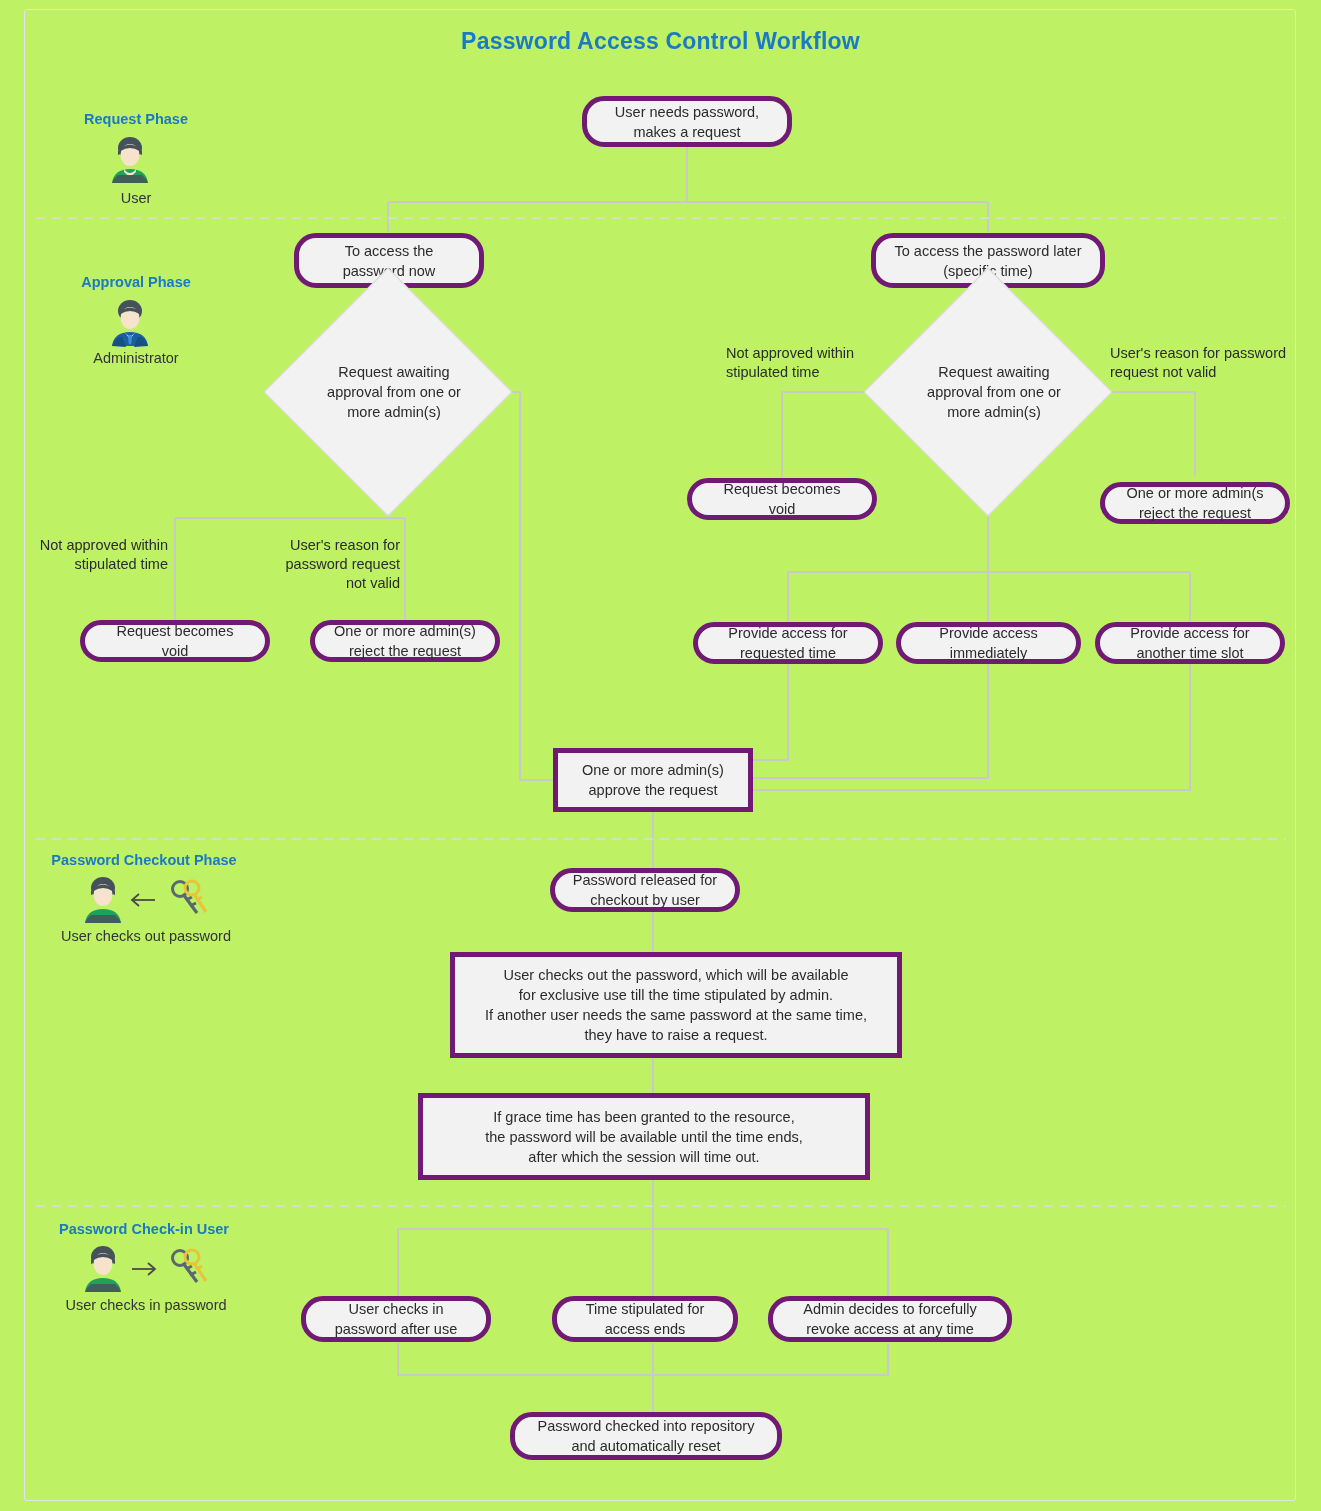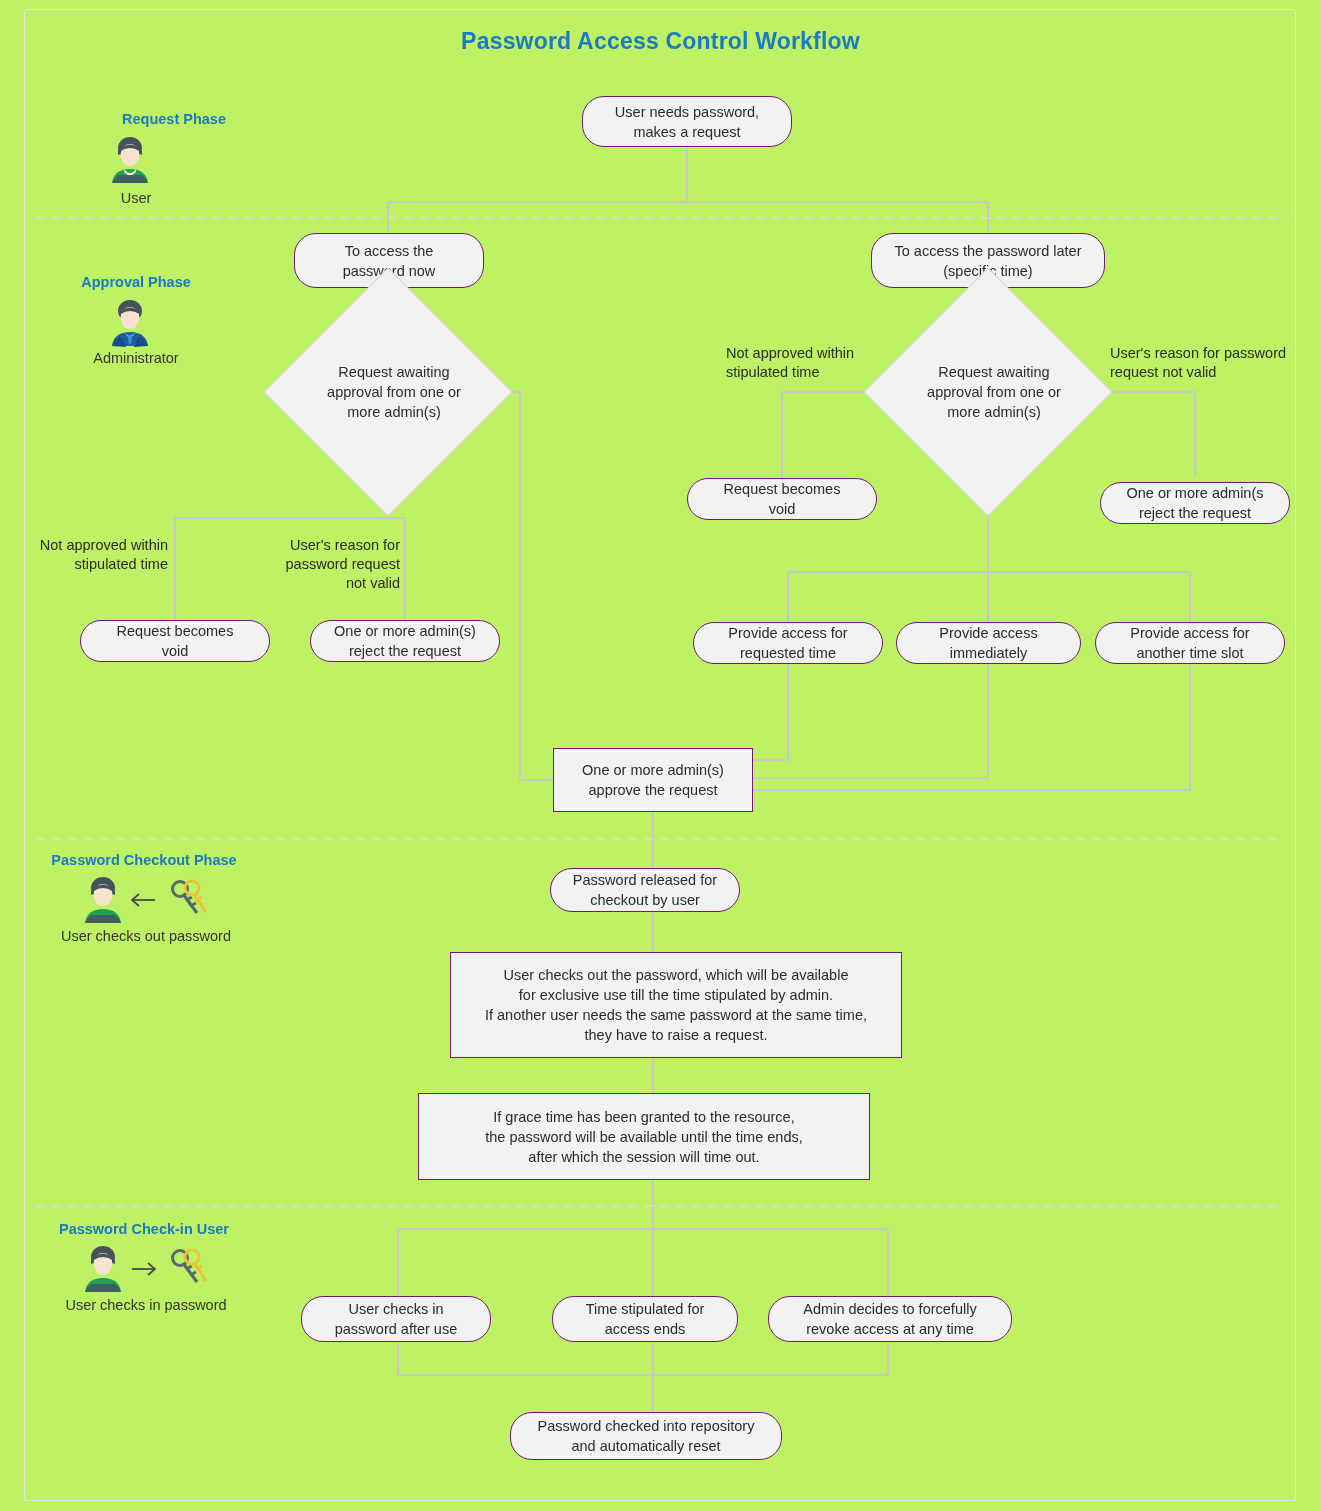--- a/index.html
+++ b/index.html
@@ -3,21 +3,21 @@
 <meta charset="utf-8">
 <style>
   html,body{margin:0;padding:0;background:#fff;}
   body{font-family:"Liberation Sans","DejaVu Sans",sans-serif;}
   #canvas{position:relative;width:1321px;height:1511px;background:#bef264;overflow:hidden;}
   #frame{position:absolute;left:24px;top:9px;width:1272px;height:1492px;border:1px solid #e3e3e3;border-radius:3px;box-sizing:border-box;}
   #wires{position:absolute;left:0;top:0;width:1321px;height:1511px;}
   .title{position:absolute;left:0;top:28px;width:1321px;text-align:center;color:#1b7ac4;font-size:23px;font-weight:bold;letter-spacing:.2px;}
   .phase-label{position:absolute;color:#1b7ac4;font-size:14.5px;font-weight:bold;text-align:center;}
   .phase-cap{position:absolute;font-size:14.5px;color:#333;text-align:center;}
-  .node{position:absolute;background:#f2f2f2;border:1px solid #701a75;box-sizing:border-box;
+  .node{position:absolute;background:#f2f2f2;border:5px solid #701a75;box-sizing:border-box;
         display:flex;align-items:center;justify-content:center;text-align:center;
         font-size:14.5px;color:#2b2b2b;line-height:20px;}
   .rounded{border-radius:22px;}
   .rect{border-radius:0;}
   .diamond{position:absolute;}
   .diamond .shape{position:absolute;left:0;top:0;width:100%;height:100%;
         background:#f2f2f2;border:1px solid #d6d6d6;box-sizing:border-box;
         transform:rotate(45deg);}
   .diamond .dtext{position:absolute;left:0;top:0;width:100%;height:100%;
         display:flex;align-items:center;justify-content:center;text-align:center;
@@ -84,21 +84,21 @@
 
     <g stroke="#dcdcdc" stroke-width="1.4" stroke-dasharray="9 7" fill="none">
       <line x1="36" y1="218" x2="1286" y2="218"></line>
       <line x1="36" y1="839" x2="1286" y2="839"></line>
       <line x1="36" y1="1206" x2="1286" y2="1206"></line>
     </g>
   </svg>
 
   <div class="title">Password Access Control Workflow</div>
 
-  <div class="phase-label" style="left:46px;top:111px;width:180px;text-align:right;">Request Phase</div>
+  <div class="phase-label" style="left:46px;top:111px;width:180px;">Request Phase</div>
   <div class="icon-wrap" style="left:100px;top:134px;width:60px;height:52px;">
     <svg width="46" height="50" viewBox="0 0 46 50">
       <ellipse cx="23" cy="13" rx="12" ry="11" fill="#45525c"></ellipse>
       <path d="M11 16 q12 -12 24 0 l0 4 q-12 -7 -24 0 z" fill="#45525c"></path>
       <ellipse cx="23" cy="20" rx="9.5" ry="11" fill="#f7e2cb"></ellipse>
       <path d="M13.5 13 q9.5 -7 19 0 l0 3 q-9.5 -6 -19 0 z" fill="#45525c"></path>
       <path d="M5 48 q2 -14 18 -14 q16 0 18 14 z" fill="#21a05a"></path>
       <path d="M17 34 q6 8 12 0 l0 3 q-6 7 -12 0 z" fill="#f7e2cb"></path>
       <path d="M5 48 q2 -5 6 -8 l24 0 q4 3 6 8 z" fill="#45525c" opacity="0.85"></path>
     </svg>

